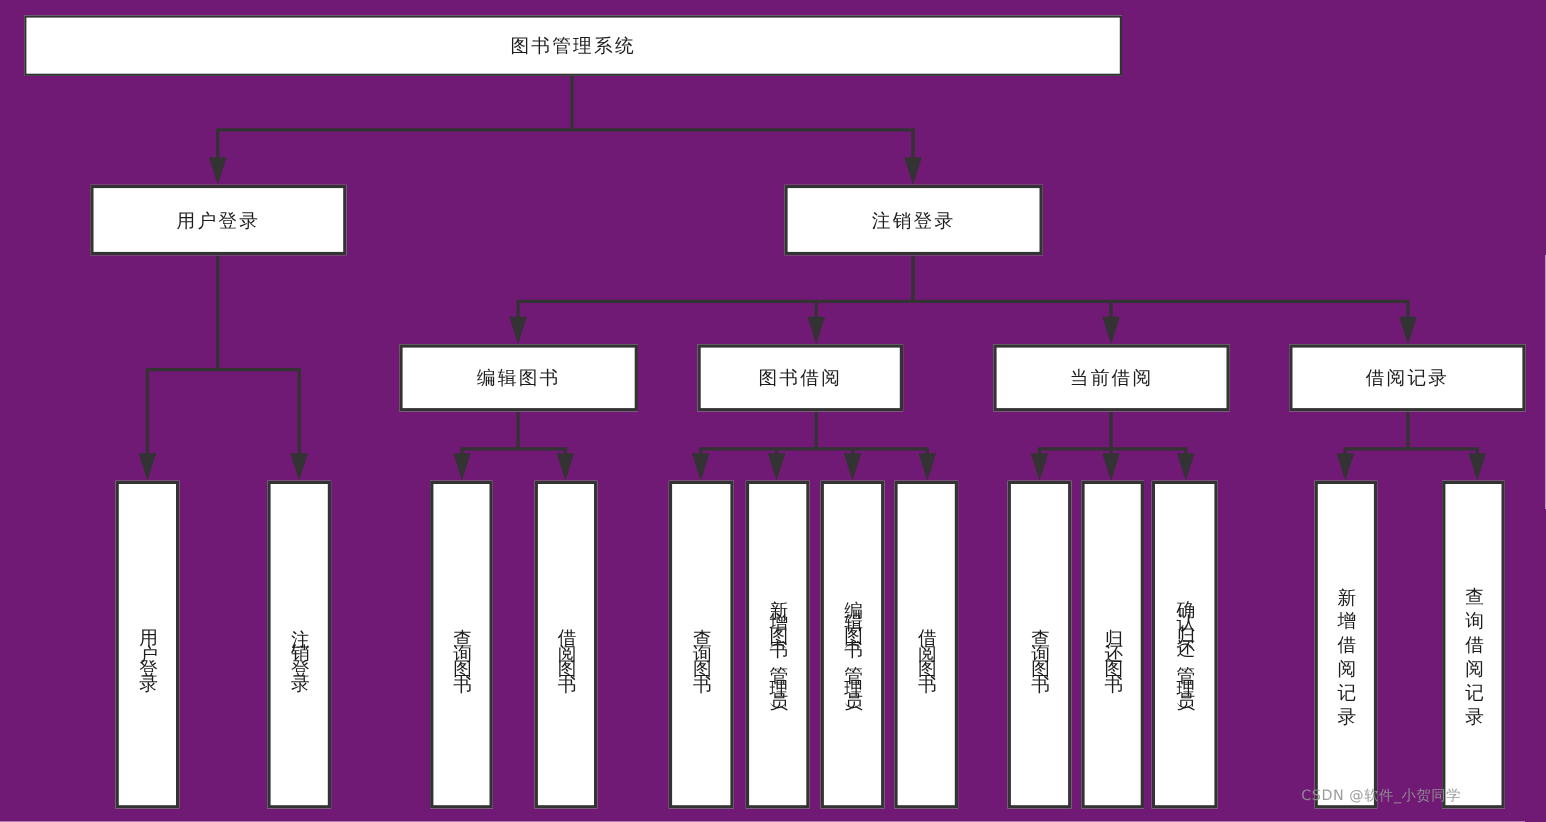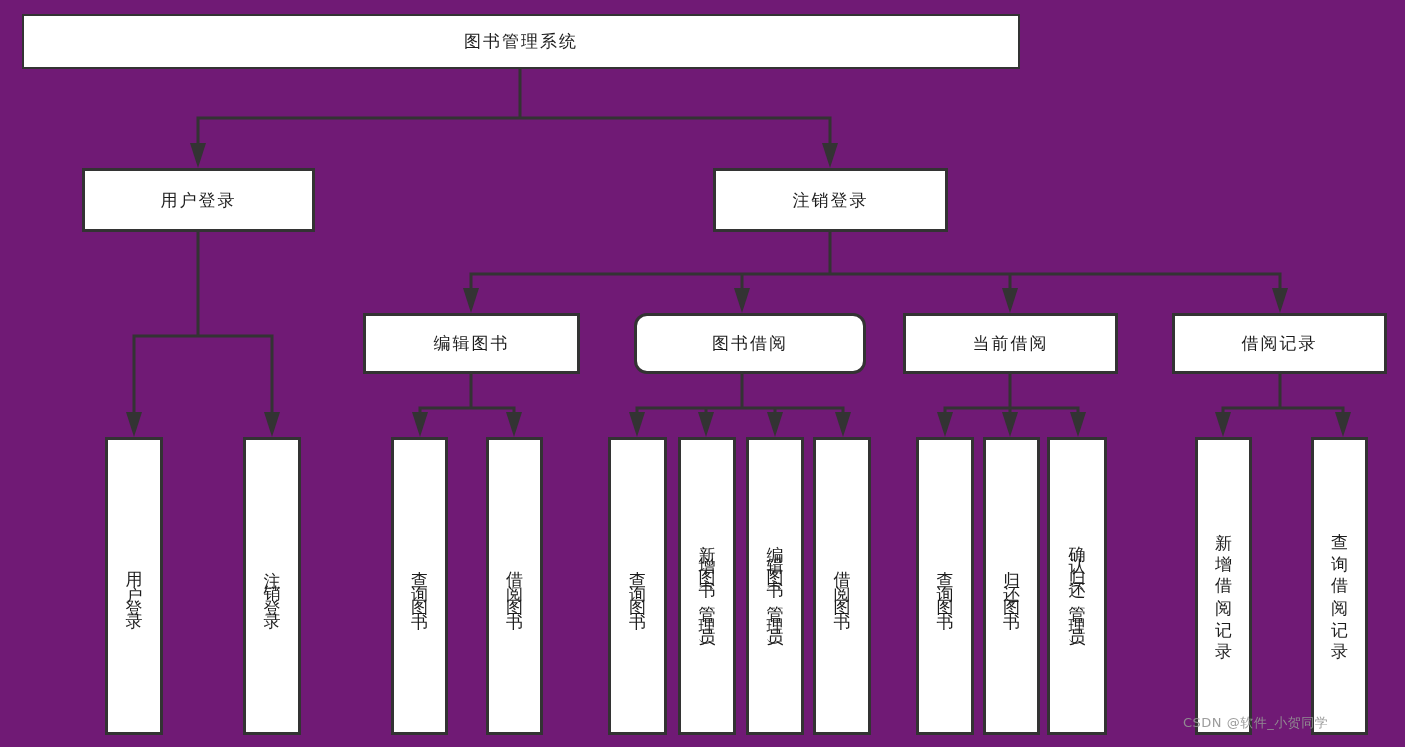--- a/index.html
+++ b/index.html
@@ -105,21 +105,21 @@
   <div class="box h" style="left:82px; top:168px; width:233px; height:64px;">
     <span>用户登录</span>
   </div>
   <div class="box h" style="left:713px; top:168px; width:235px; height:64px;">
     <span>注销登录</span>
   </div>
 
   <div class="box h" style="left:363px; top:313px; width:217px; height:61px;">
     <span>编辑图书</span>
   </div>
-  <div class="box h" style="left:634px; top:313px; width:232px; height:61px;border-radius:13px;">
+  <div class="box h" style="left:634px; top:313px; width:187px; height:61px;">
     <span>图书借阅</span>
   </div>
   <div class="box h" style="left:903px; top:313px; width:215px; height:61px;">
     <span>当前借阅</span>
   </div>
   <div class="box h" style="left:1172px; top:313px; width:215px; height:61px;">
     <span>借阅记录</span>
   </div>
 
   <div class="box v" style="left:105px; top:437px; width:58px; height:298px;">

